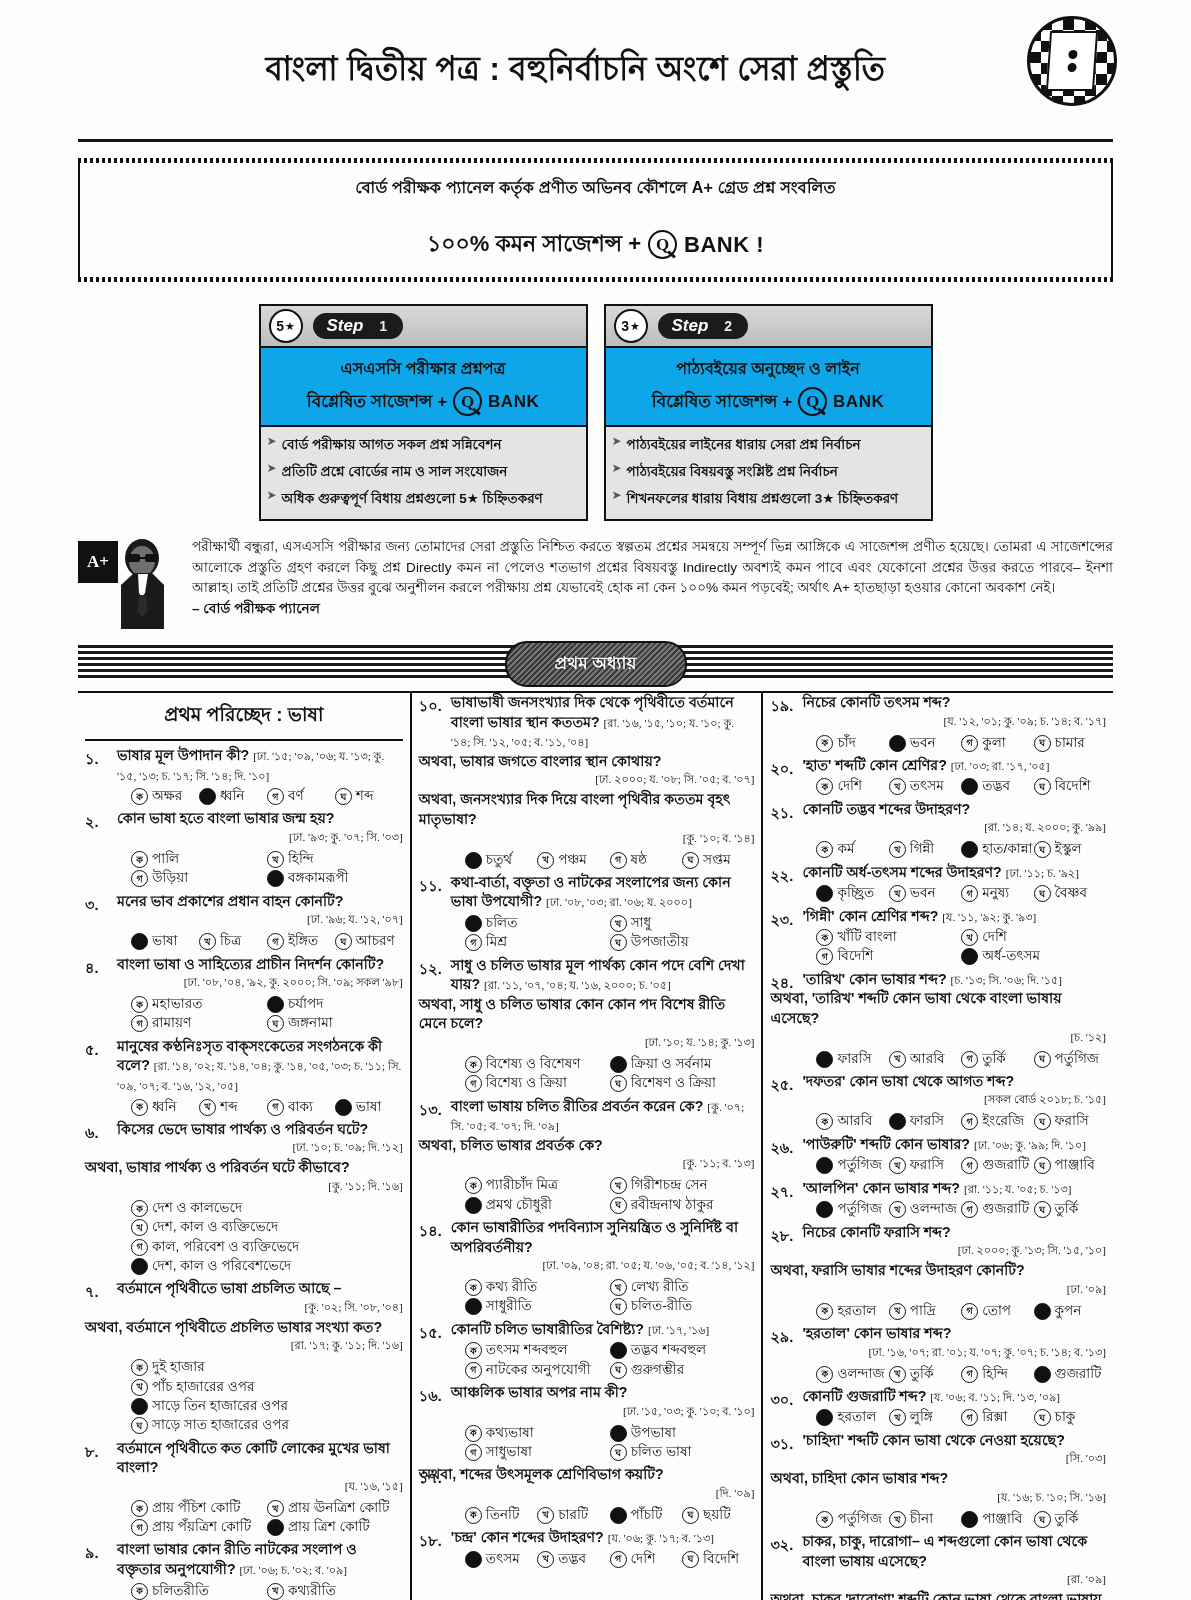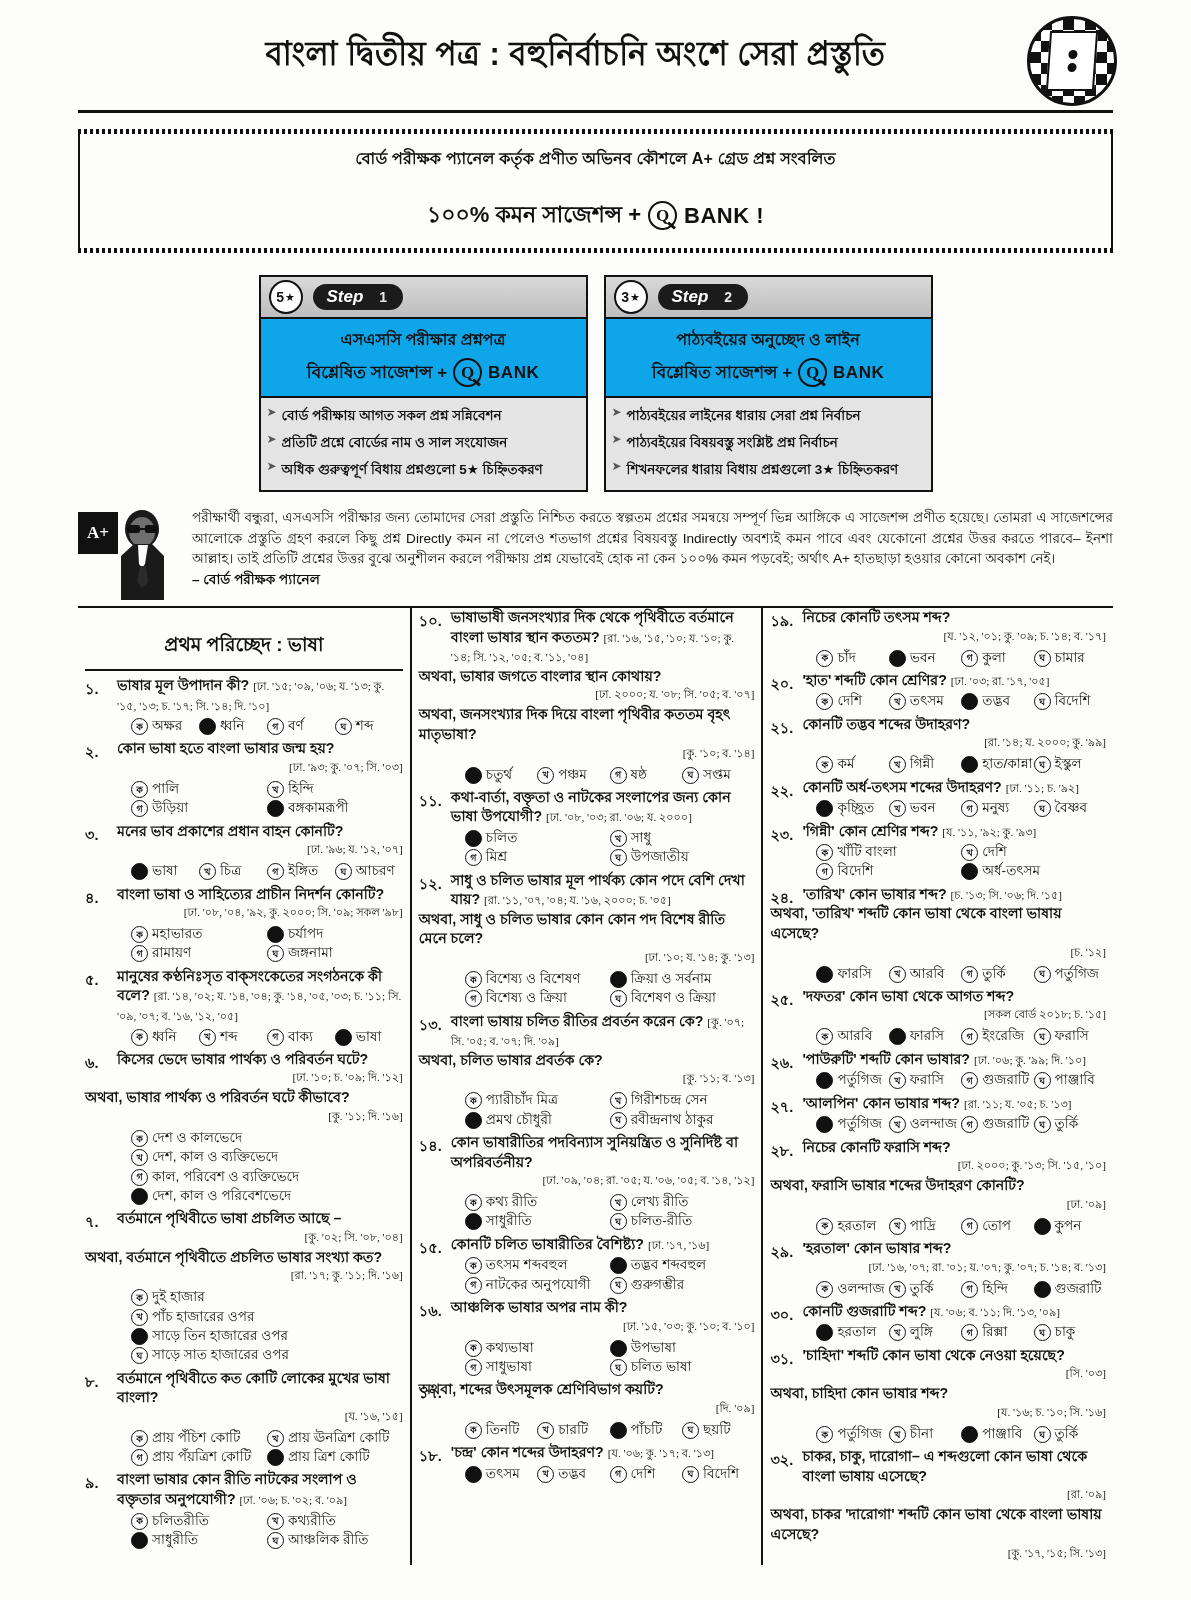--- a/index.html
+++ b/index.html
@@ -14,21 +14,21 @@
   .page{
     position:relative;
     width:1191px;height:1600px;
     padding:0;
   }
 
   
   .masthead{
     display:flex;align-items:center;justify-content:center;
     position:relative;
-    height:110px;
+    height:139px;
     margin:0 78px 0 78px;
   }
   .masthead-title{
     font-size:31px;font-weight:bold;letter-spacing:.5px;
     text-align:center;
     transform:scaleY(1.08);
     padding-right:40px;
   }
   .logo-badge{
     position:absolute;right:-4px;top:16px;
@@ -135,21 +135,21 @@
   .cols{
     display:flex;margin:6px 78px 0 78px;border-top:2px solid #111;
   }
   .col{padding:0 7px;position:relative;}
   .col.c1{width:322px;}
   .col.c2{width:340px;border-left:2px solid #111;}
   .col.c3{width:340px;border-left:2px solid #111;}
 
   .col-title{
     text-align:center;font-size:19px;font-weight:bold;
-    padding:22px 0 7px 0;border-bottom:2.5px solid #111;margin-bottom:5px;
+    padding:7px 0 7px 0;border-bottom:2.5px solid #111;margin-bottom:5px;
   }
 
   .q{display:flex;gap:6px;margin-bottom:1px;}
   .q-num{flex:0 0 26px;font-size:14.5px;font-weight:bold;text-align:left;padding-top:2px;}
   .q-body{flex:1 1 auto;min-width:0;}
   .q-text{font-size:14.2px;font-weight:bold;line-height:1.38;}
   .q-alt{font-size:14.2px;font-weight:bold;line-height:1.38;margin-left:-32px;}
   .ref{font-size:11.2px;font-weight:normal;font-family:"Liberation Serif",serif;}
   .ref-right{display:block;text-align:right;font-size:11.2px;font-family:"Liberation Serif",serif;}
   .opts{display:flex;flex-wrap:wrap;margin:1px 0 3px 14px;}
@@ -278,20 +278,26 @@
         <path d="M34 37 L44 37 L41 56 L38 60 L35 56 Z" fill="#fff"></path>
         <path d="M36 58 L42 58 L44 74 L38 80 L33 74 Z" fill="#2b2b2b"></path>
       </svg>
     </div>
     <div class="intro-text">
       <span>পরীক্ষার্থী বন্ধুরা, এসএসসি পরীক্ষার জন্য তোমাদের সেরা প্রস্তুতি নিশ্চিত করতে স্বল্পতম প্রশ্নের সমন্বয়ে সম্পূর্ণ ভিন্ন আঙ্গিকে এ সাজেশন্স প্রণীত হয়েছে। তোমরা এ সাজেশন্সের আলোকে প্রস্তুতি গ্রহণ করলে কিছু প্রশ্ন Directly কমন না পেলেও শতভাগ প্রশ্নের বিষয়বস্তু Indirectly অবশ্যই কমন পাবে এবং যেকোনো প্রশ্নের উত্তর করতে পারবে– ইনশা আল্লাহ। তাই প্রতিটি প্রশ্নের উত্তর বুঝে অনুশীলন করলে পরীক্ষায় প্রশ্ন যেভাবেই হোক না কেন ১০০% কমন পড়বেই; অর্থাৎ A+ হাতছাড়া হওয়ার কোনো অবকাশ নেই।</span>
       <span class="intro-sign">– বোর্ড পরীক্ষক প্যানেল</span>
     </div>
   </div>
 
+  <div class="chapter-wrap">
+    <div class="chapter-stripes"></div>
+    <div class="chapter-pill">
+      <span>প্রথম অধ্যায়</span>
+    </div>
+  </div>
 
   <div class="cols">
     <div class="col c1">
       <div class="col-title">প্রথম পরিচ্ছেদ : ভাষা</div>
       <div id="col1">
           <div class="q">
             <div class="q-num">১.</div>
             <div class="q-body">
               <div class="q-text">ভাষার মূল উপাদান কী? <span class="ref">[ঢা. '১৫; '০৯, '০৬; য. '১৩; কু. '১৫, '১৩; চ. '১৭; সি. '১৪; দি. '১০]</span></div>
               <div class="opts c4">

